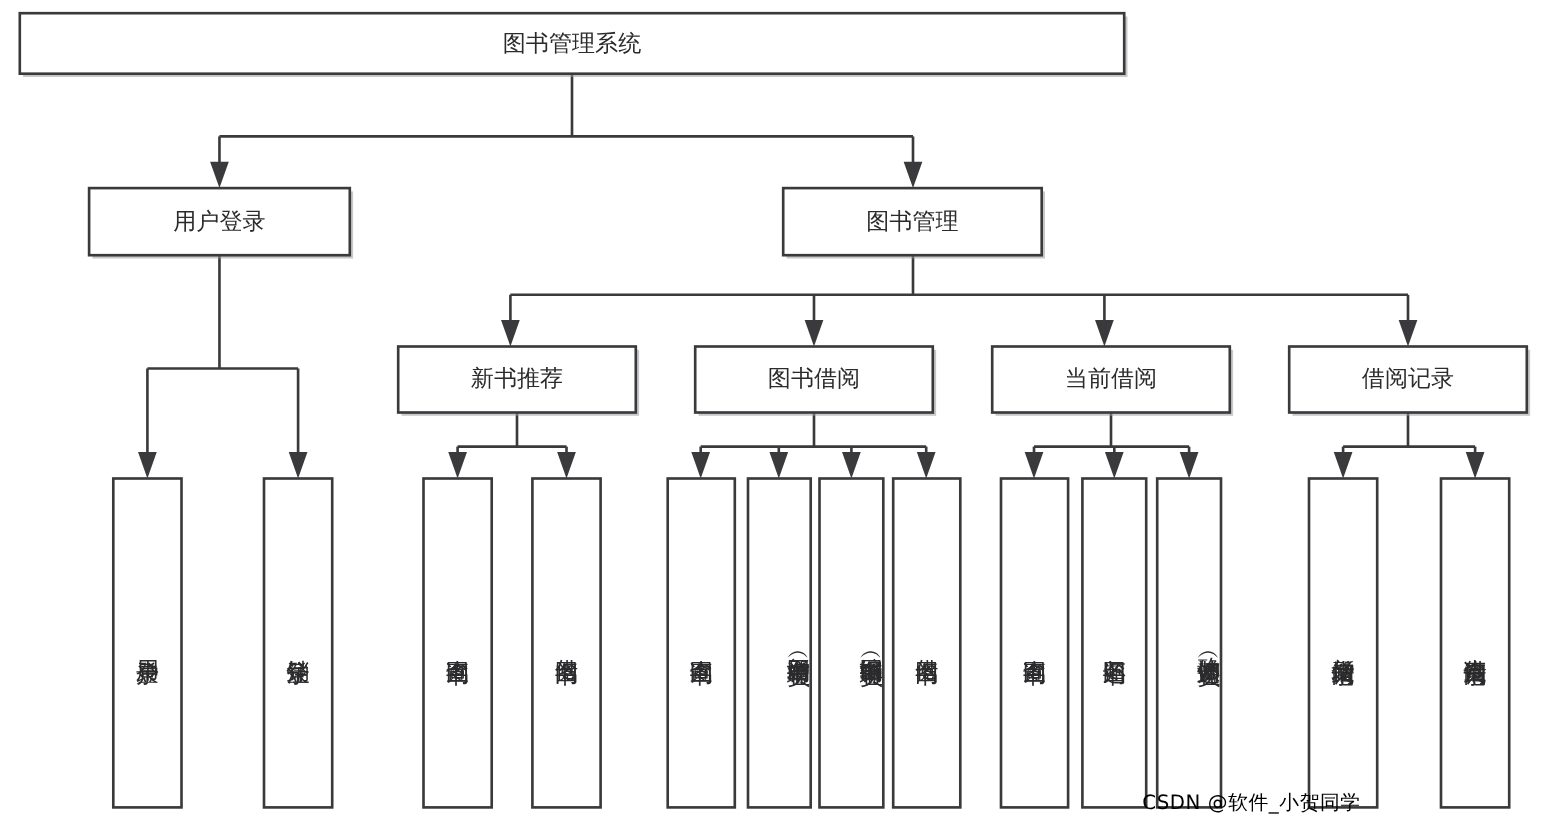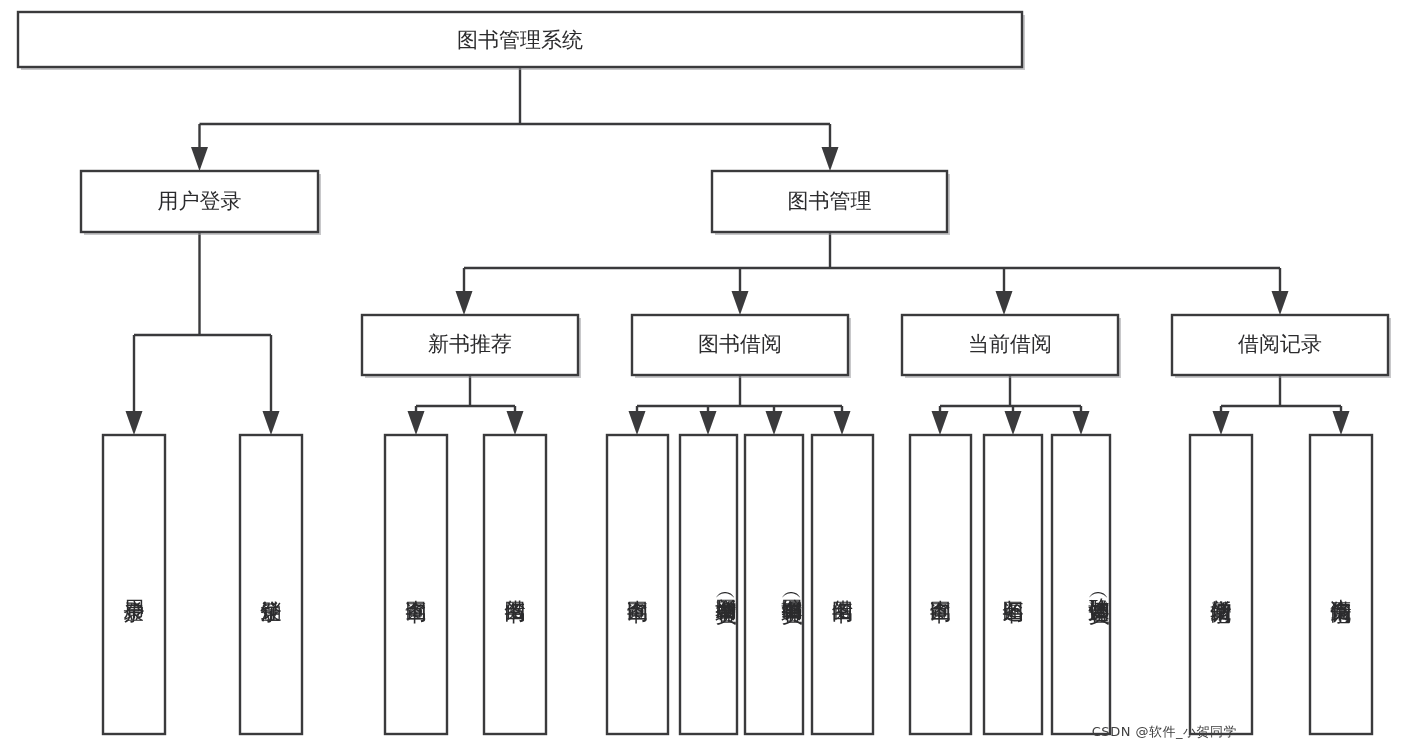--- a/index.html
+++ b/index.html
@@ -69,22 +69,22 @@
     pointer-events: none;
     display: flex;
     align-items: center;
     justify-content: center;
   }
   .watermark {
     position: absolute;
     right: 8px;
     bottom: 6px;
     font-family: "DejaVu Sans", "Liberation Sans", sans-serif;
-    font-size: 13px;
-    color: #404040;
+    font-size: 18px;
+    color: #000000;
     letter-spacing: 0.5px;
     white-space: nowrap;
   }
 </style>
 </head>
 <body>
 
 <div id="diagram-root">
 
   <svg id="diagram-svg" viewBox="0 0 1405 747" xmlns="http://www.w3.org/2000/svg">

